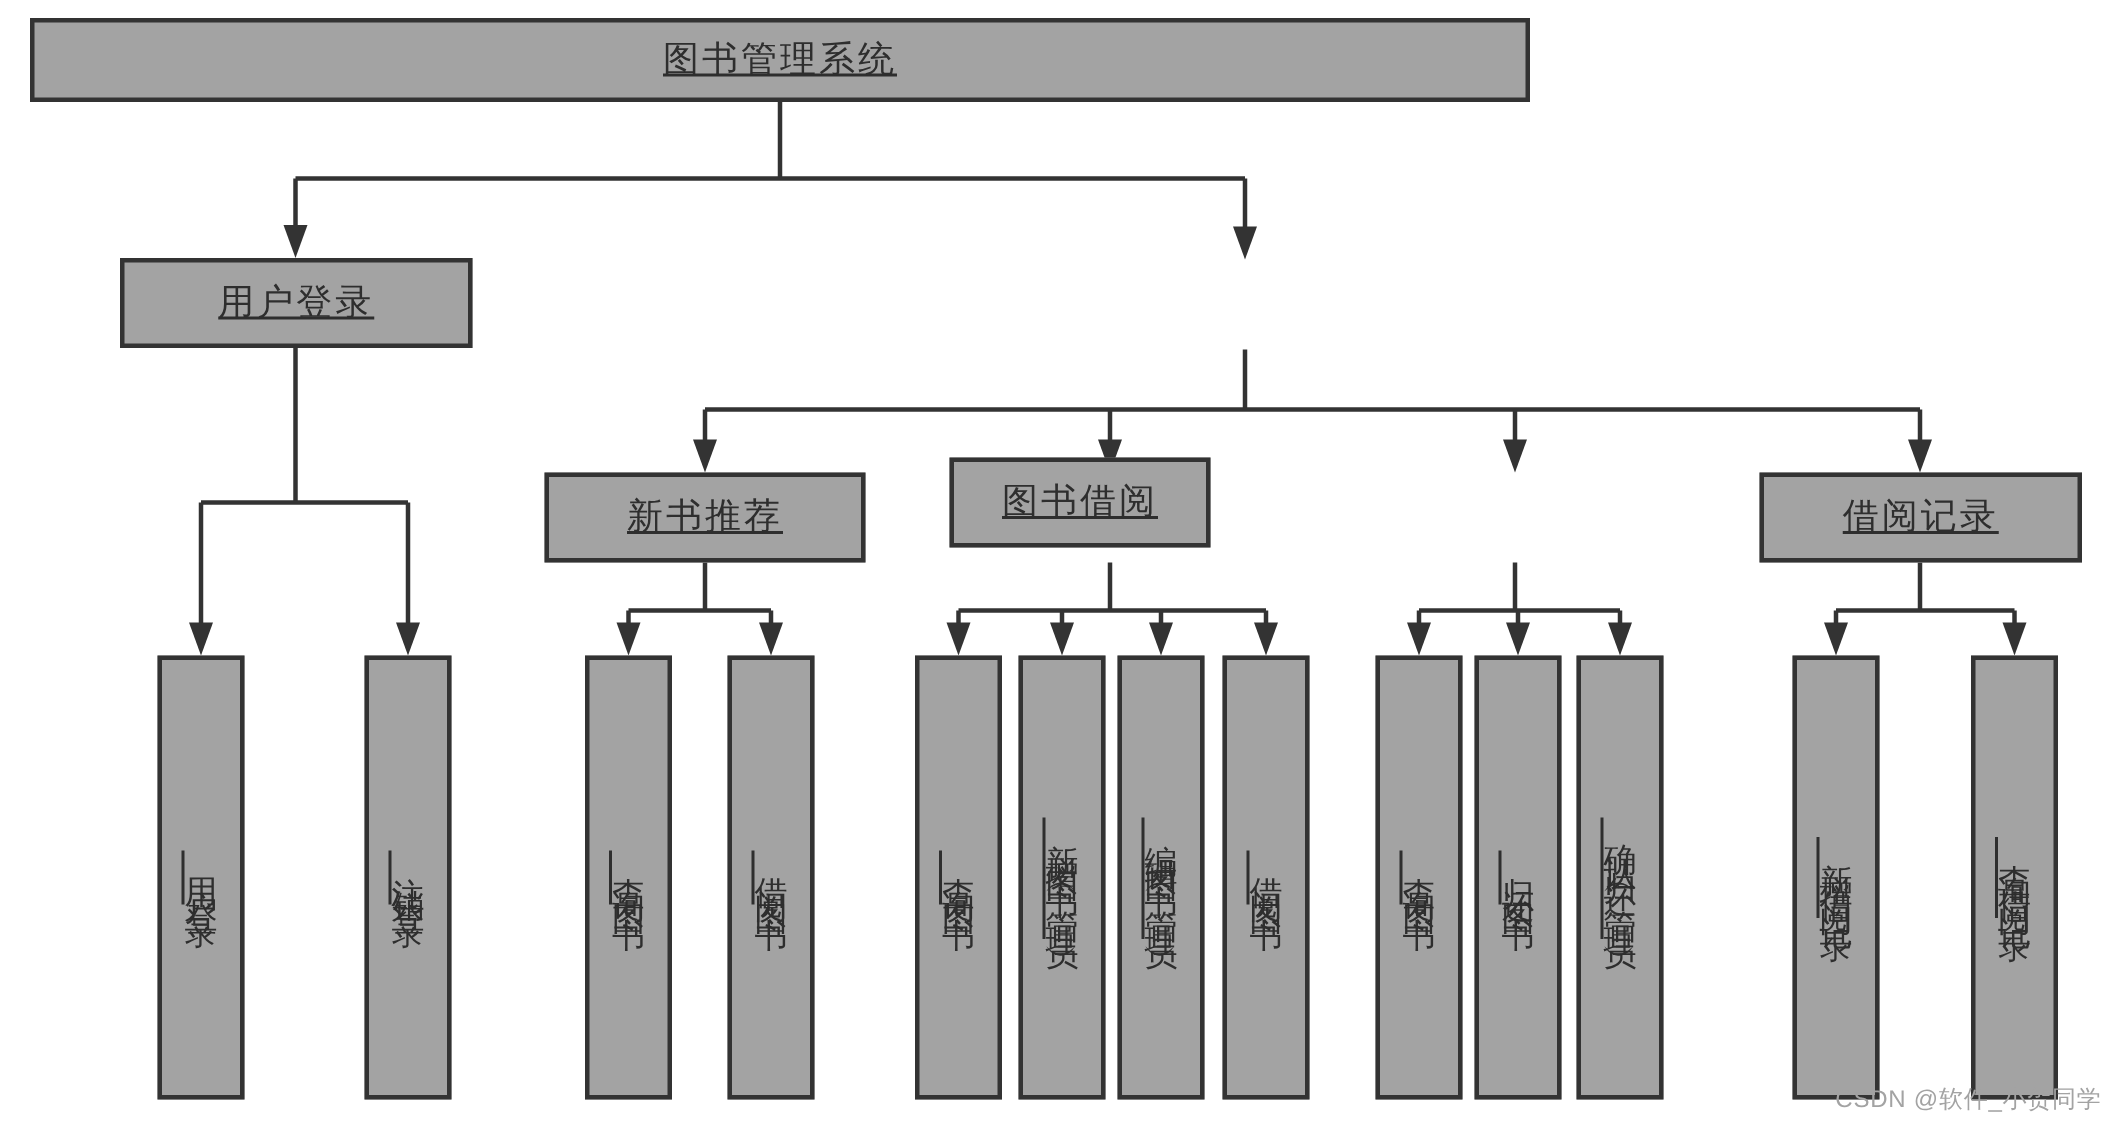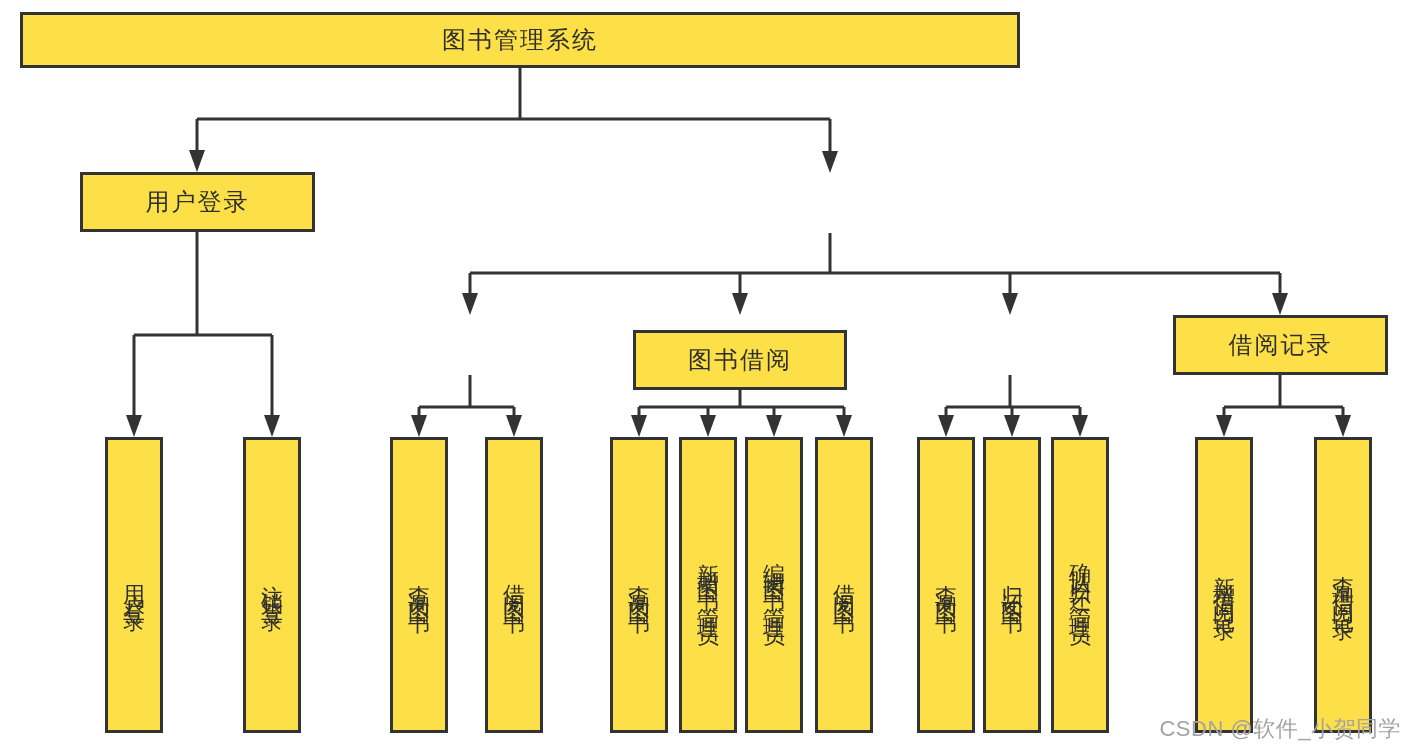--- a/index.html
+++ b/index.html
@@ -14,46 +14,47 @@
   }
   #connectors {
     position: absolute;
     left: 0; top: 0;
     width: 1405px; height: 747px;
     pointer-events: none;
   }
   .node {
     position: absolute;
     border: 3px solid #333333;
-    background: #fde047;
+    background: #a3a3a3;
     color: #2e2e2e;
     display: flex;
     align-items: center;
     justify-content: center;
     text-align: center;
+    text-decoration: underline;
   }
   .node.h {
     font-size: 24px;
     letter-spacing: 2px;
     line-height: 1;
   }
   .node.v {
     font-size: 22px;
   }
   .node.v .vtext {
     writing-mode: vertical-rl;
     letter-spacing: 9px;
     line-height: 1;
     white-space: nowrap;
   }
   .watermark {
     position: absolute;
     right: 4px;
     bottom: 3px;
-    font-size: 22px;
+    font-size: 16px;
     color: #a3a3a3;
     letter-spacing: 0.5px;
     white-space: nowrap;
   }
 </style>
 </head>
 <body>
 
 <div id="stage">
 
@@ -141,21 +142,22 @@
 
       <polygon points="1216,415 1232,415 1224,437"></polygon>
       <polygon points="1335,415 1351,415 1343,437"></polygon>
     </g>
   </svg>
 
   <div class="node h" style="left:20px; top:12px; width:1000px; height:56px">图书管理系统</div>
 
   <div class="node h" style="left:80px; top:172px; width:235px; height:60px">用户登录</div>
 
-  <div class="node h" style="left:633px; top:330px; width:214px; height:60px">图书借阅</div>
+  <div class="node h" style="left:363px; top:315px; width:214px; height:60px">新书推荐</div>
+  <div class="node h" style="left:633px; top:305px; width:174px; height:60px">图书借阅</div>
   <div class="node h" style="left:1173px; top:315px; width:215px; height:60px">借阅记录</div>
 
   <div class="node v" style="left:105px; top:437px; width:58px; height:296px">
     <span class="vtext">用户登录</span>
   </div>
   <div class="node v" style="left:243px; top:437px; width:58px; height:296px">
     <span class="vtext">注销登录</span>
   </div>
 
   <div class="node v" style="left:390px; top:437px; width:58px; height:296px">

